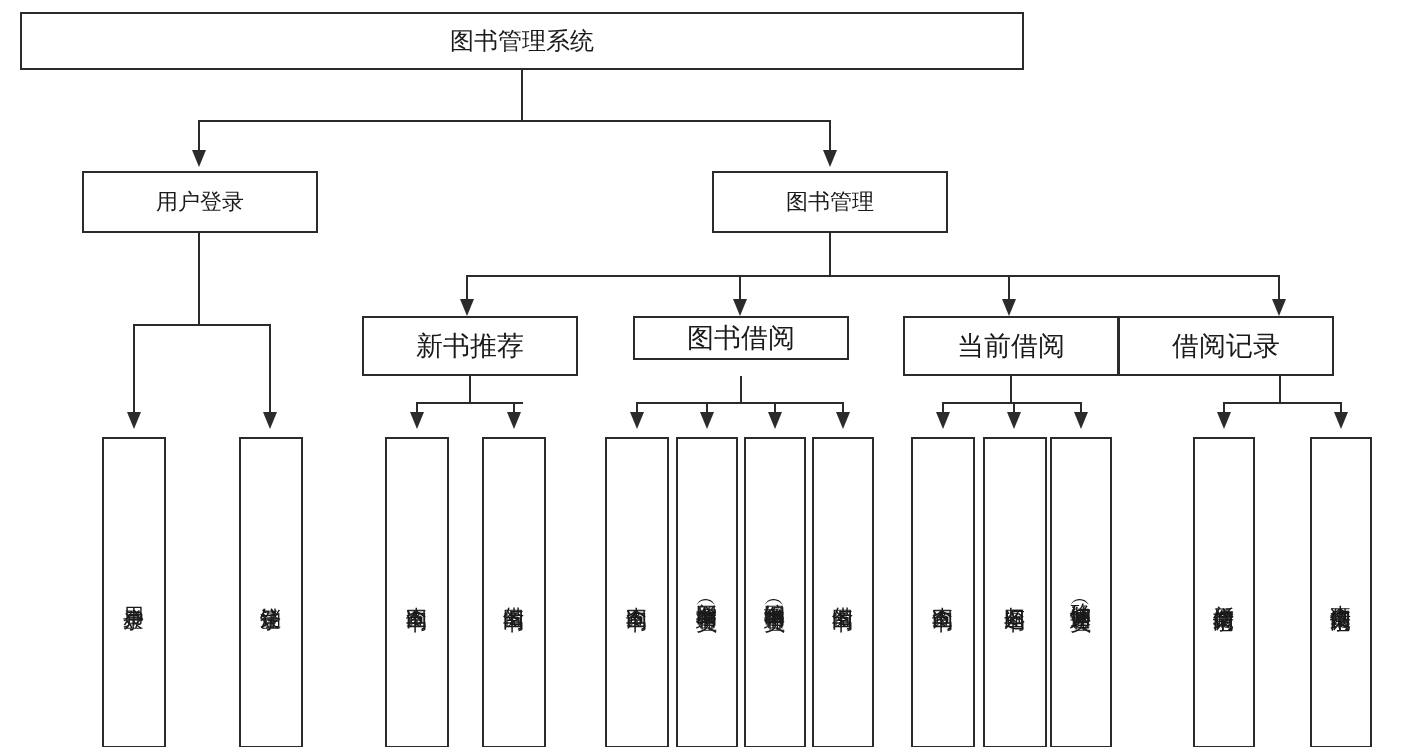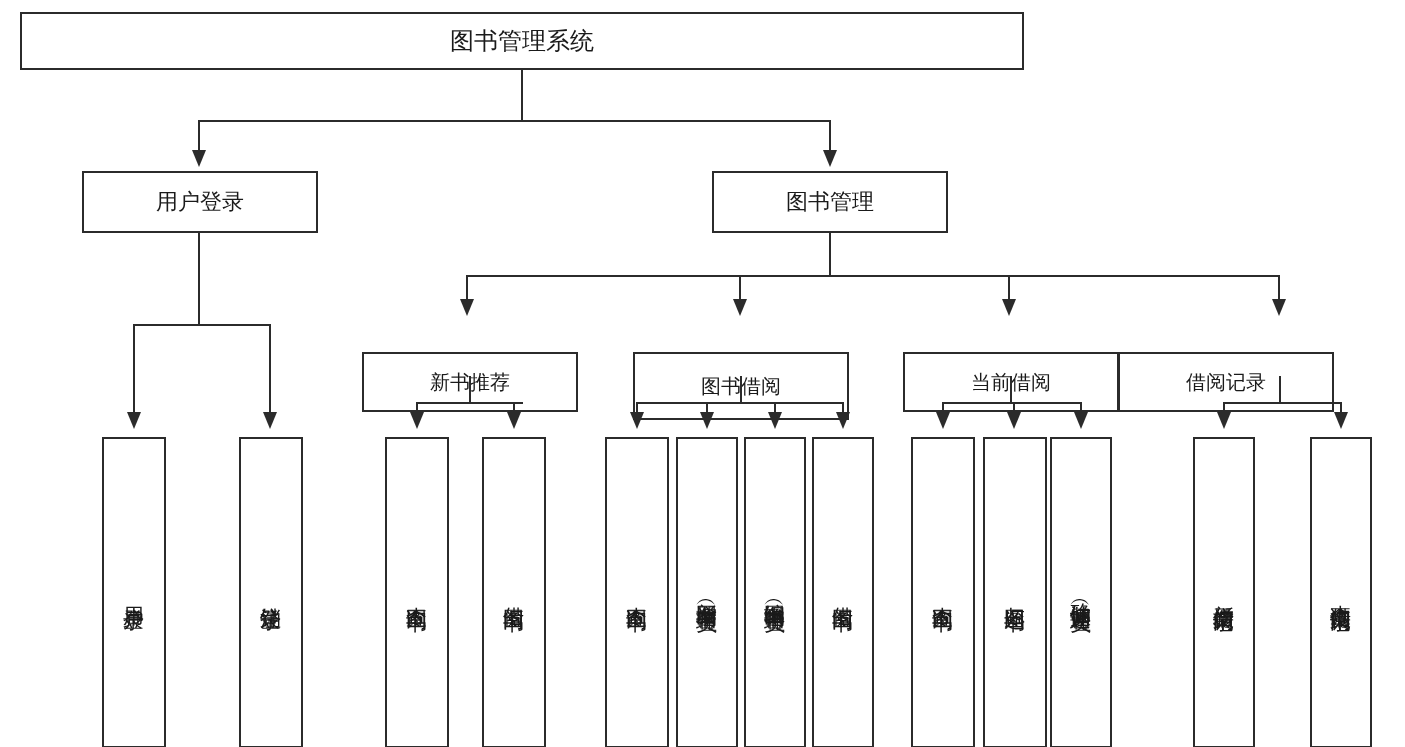--- a/index.html
+++ b/index.html
@@ -26,21 +26,21 @@
     box-sizing: border-box;
     background: #ffffff;
     border: 2.4px solid #2b2b2b;
     display: flex;
     align-items: center;
     justify-content: center;
     color: #1a1a1a;
   }
   .node.root      { font-size: 24px; }
   .node.level2    { font-size: 22px; }
-  .node.level3    { font-size: 20px; margin-top: 36px; }
+  .node.level3    { font-size: 27px; }
 
   .node .label {
     line-height: 1.12;
     white-space: nowrap;
   }
 
   
   .node.leaf {
     font-size: 21px;
     align-items: center;
@@ -119,21 +119,21 @@
 
   <div class="vline" style="left:1008px; top:275px; height:27px;"></div>
   <div class="arrow" style="left:1002px; top:299px;"></div>
 
   <div class="vline" style="left:1278px; top:275px; height:27px;"></div>
   <div class="arrow" style="left:1272px; top:299px;"></div>
 
   <div class="node level3" style="left:362px; top:316px; width:216px; height:60px;">
     <span class="label">新书推荐</span>
   </div>
-  <div class="node level3" style="left:633px; top:316px; width:216px; height:68px;">
+  <div class="node level3" style="left:633px; top:316px; width:216px; height:44px;">
     <span class="label">图书借阅</span>
   </div>
   <div class="node level3" style="left:903px; top:316px; width:216px; height:60px;text-align:center;">
     <span class="label">当前借阅</span>
   </div>
   <div class="node level3" style="left:1118px; top:316px; width:216px; height:60px;">
     <span class="label">借阅记录</span>
   </div>
 
   <div class="vline" style="left:198px; top:233px; height:93px;"></div>

